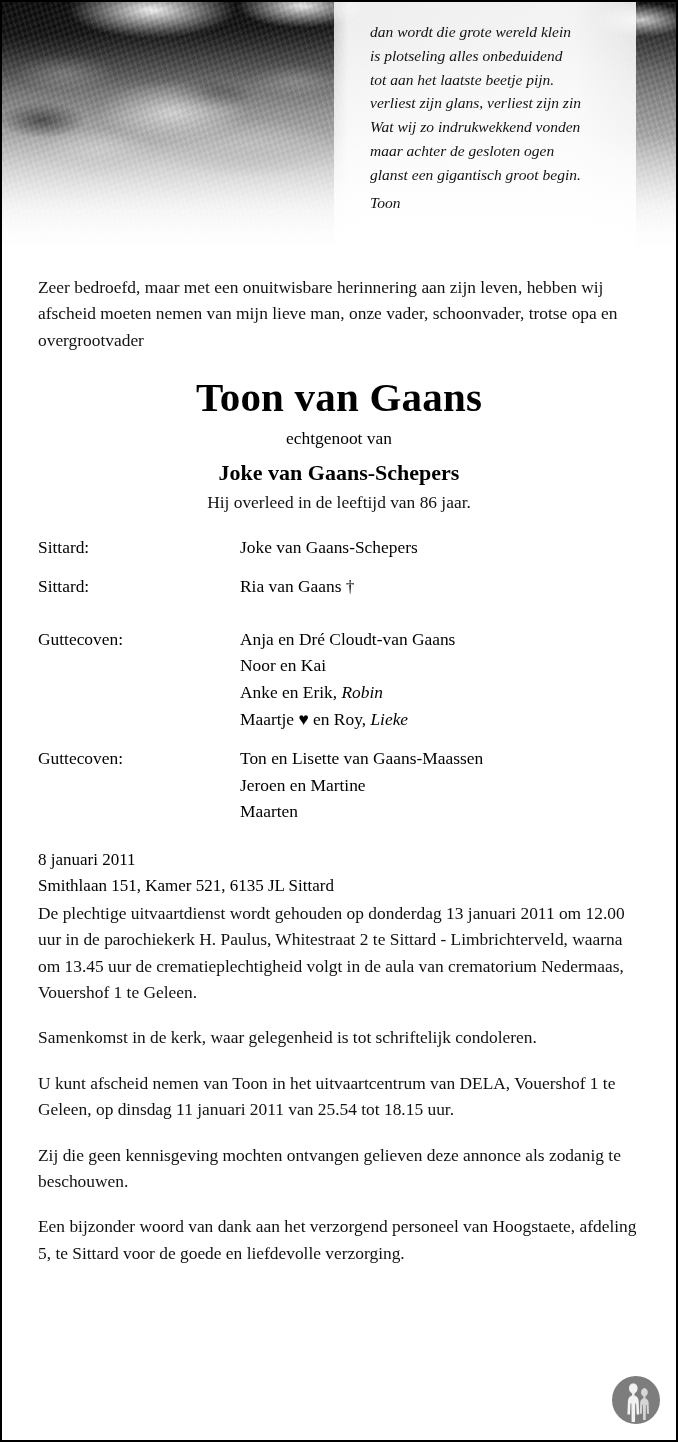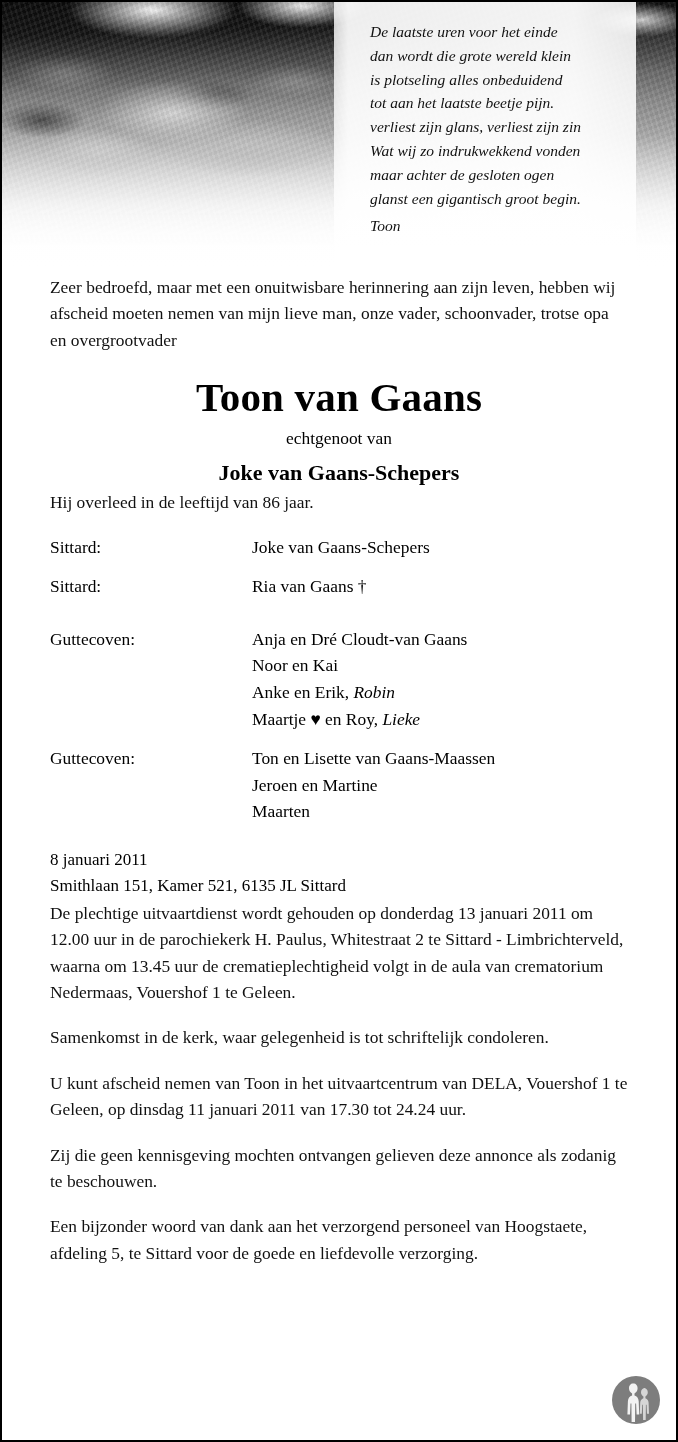--- a/index.html
+++ b/index.html
@@ -90,21 +90,21 @@
     font-size: 15.5px;
     line-height: 23.8px;
     color: #111111;
   }
   .poem div { white-space: nowrap; }
   .poem .sig { margin-top: 4px; }
 
   
   .body {
     position: relative;
-    padding: 0 48px;
+    padding: 0 36px;
   }
   p.para {
     margin: 0 0 0 0;
     font-size: 17.4px;
     line-height: 26.4px;
     color: #111111;
   }
   .intro {
     margin-top: 14px;
   }
@@ -124,20 +124,21 @@
     margin-top: 4px;
   }
   .spouse-name {
     font-size: 22px;
     font-weight: bold;
     line-height: 32px;
     margin-top: 6px;
   }
   .age-line {
     margin-top: 26px;
+    text-align: center;
   }
 
   
   .survivors {
     margin-top: 18px;
     width: 100%;
     border-collapse: collapse;
   }
   .survivors td {
     vertical-align: top;
@@ -180,21 +181,20 @@
 </head>
 <body>
 
 <div class="page">
 
   <div class="header">
     <div class="photo"></div>
     <div class="photo-grain"></div>
     <div class="poem-panel"></div>
     <div class="poem">
-      <div>De laatste uren voor het einde</div>
       <div>dan wordt die grote wereld klein</div>
       <div>is plotseling alles onbeduidend</div>
       <div>tot aan het laatste beetje pijn.</div>
       <div>verliest zijn glans, verliest zijn zin</div>
       <div>Wat wij zo indrukwekkend vonden</div>
       <div>maar achter de gesloten ogen</div>
       <div>glanst een gigantisch groot begin.</div>
       <div class="sig">Toon</div>
     </div>
   </div>
@@ -257,21 +257,21 @@
         </tbody>
     </table>
 
     <div class="addr-block">
       <div>8 januari 2011</div>
       <div>Smithlaan 151, Kamer 521, 6135 JL Sittard</div>
     </div>
 
     <p class="para section-gap">De plechtige uitvaartdienst wordt gehouden op donderdag 13 januari 2011 om 12.00 uur in de parochiekerk H. Paulus, Whitestraat 2 te Sittard - Limbrichterveld, waarna om 13.45 uur de crematieplechtigheid volgt in de aula van crematorium Nedermaas, Vouershof 1 te Geleen.</p>
     <p class="para">Samenkomst in de kerk, waar gelegenheid is tot schriftelijk condoleren.</p>
-    <p class="para">U kunt afscheid nemen van Toon in het uitvaartcentrum van DELA, Vouershof 1 te Geleen, op dinsdag 11 januari 2011 van 17.30 tot 24.24 uur.</p>
+    <p class="para">U kunt afscheid nemen van Toon in het uitvaartcentrum van DELA, Vouershof 1 te Geleen, op dinsdag 11 januari 2011 van 25.54 tot 18.15 uur.</p>
     <p class="para">Zij die geen kennisgeving mochten ontvangen gelieven deze annonce als zodanig te beschouwen.</p>
     <p class="para">Een bijzonder woord van dank aan het verzorgend personeel van Hoogstaete, afdeling 5, te Sittard voor de goede en liefdevolle verzorging.</p>
 
   </div>
 
   <div class="logo">
     <svg viewBox="0 0 52 52" width="52" height="52" aria-hidden="true">
       <circle cx="26" cy="26" r="24" fill="#7d7d7d"></circle>
       <path d="M22 9 c3.4 0 5.6 2.2 5.6 5.2 0 2.6 -1.4 4.2 -3.1 5.3 l0 2.1 c2.6 0.9 4.0 2.7 4.2 5.6 l0.5 13.4 -2.6 0 -0.5 -11.0 -0.9 0 -0.2 18.4 -3.4 0 -0.2 -18.4 -0.9 0 -0.5 11.0 -2.6 0 0.5 -13.4 c0.2 -2.9 1.6 -4.7 4.2 -5.6 l0 -2.1 c-1.7 -1.1 -3.1 -2.7 -3.1 -5.3 0 -3.0 2.2 -5.2 5.6 -5.2 z" fill="#f2f2f2"></path>
       <path d="M33.5 14 c2.6 0 4.3 1.8 4.3 4.2 0 2.1 -1.1 3.4 -2.4 4.3 l0 1.7 c2.0 0.8 3.1 2.2 3.2 4.6 l0.4 11.0 -2.0 0 -0.4 -9.0 -0.7 0 -0.2 15.1 -2.6 0 -0.2 -15.1 -0.7 0 -0.4 9.0 -2.0 0 0.4 -11.0 c0.1 -2.4 1.2 -3.8 3.2 -4.6 l0 -1.7 c-1.3 -0.9 -2.4 -2.2 -2.4 -4.3 0 -2.4 1.7 -4.2 4.3 -4.2 z" fill="#d6d6d6"></path>

